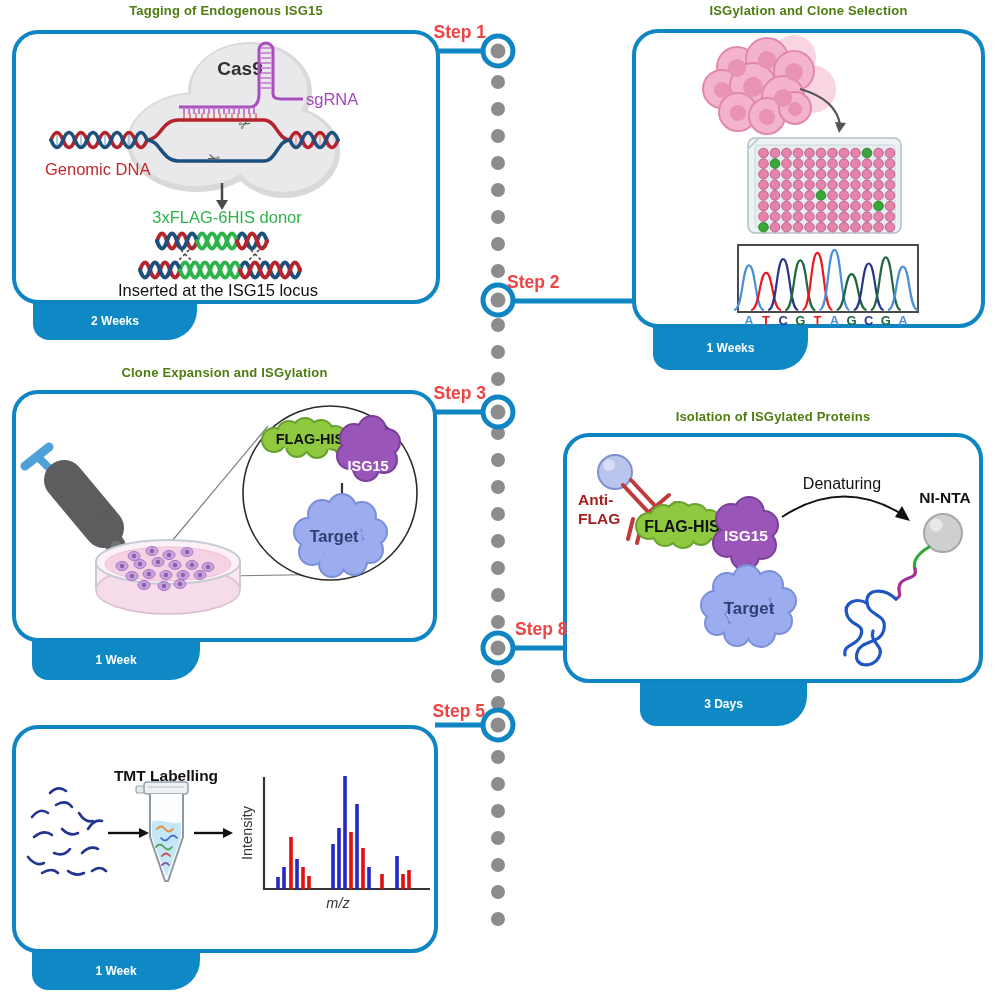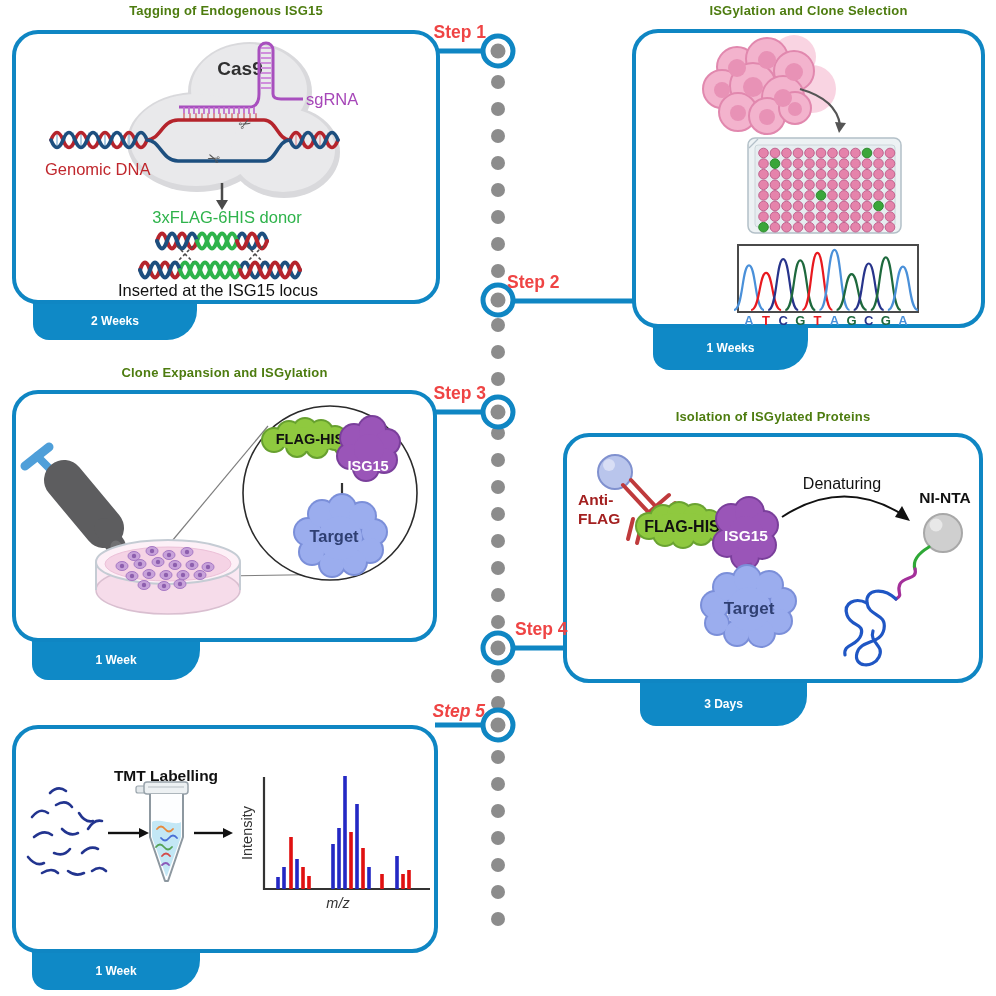--- a/index.html
+++ b/index.html
@@ -81,22 +81,22 @@
         <g>
           <circle cx="498" cy="725" r="15" fill="#fff" stroke="#0f86c3" stroke-width="5"></circle>
           <circle cx="498" cy="725" r="7.5" fill="#8c8c8c"></circle>
         </g>
       </g>
   </svg>
 
   <div class="step-label r" style="left:428px;top:22px;width:58px;">Step 1</div>
   <div class="step-label" style="left:507px;top:272px;">Step 2</div>
   <div class="step-label r" style="left:428px;top:383px;width:58px;">Step 3</div>
-  <div class="step-label" style="left:515px;top:619px;">Step 4</div>
-  <div class="step-label r" style="left:427px;top:701px;width:58px;font-style:italic;">Step 5</div>
+  <div class="step-label" style="left:515px;top:619px;">Step 8</div>
+  <div class="step-label r" style="left:427px;top:701px;width:58px;">Step 5</div>
 
   <div class="badge" style="left:33px;top:302px;width:164px;height:38px;">2 Weeks</div>
   <div class="badge" style="left:653px;top:326px;width:155px;height:44px;">1 Weeks</div>
   <div class="badge" style="left:32px;top:640px;width:168px;height:40px;">1 Week</div>
   <div class="badge" style="left:596px;top:681px;width:167px;height:45px;margin-left:44px;">3 Days</div>
   <div class="badge" style="left:32px;top:951px;width:168px;height:39px;">1 Week</div>
 
   <div class="panel" style="left:12px;top:30px;width:428px;height:274px;"></div>
   <div class="panel" style="left:632px;top:29px;width:353px;height:299px;"></div>
   <div class="panel" style="left:12px;top:390px;width:425px;height:252px;"></div>

